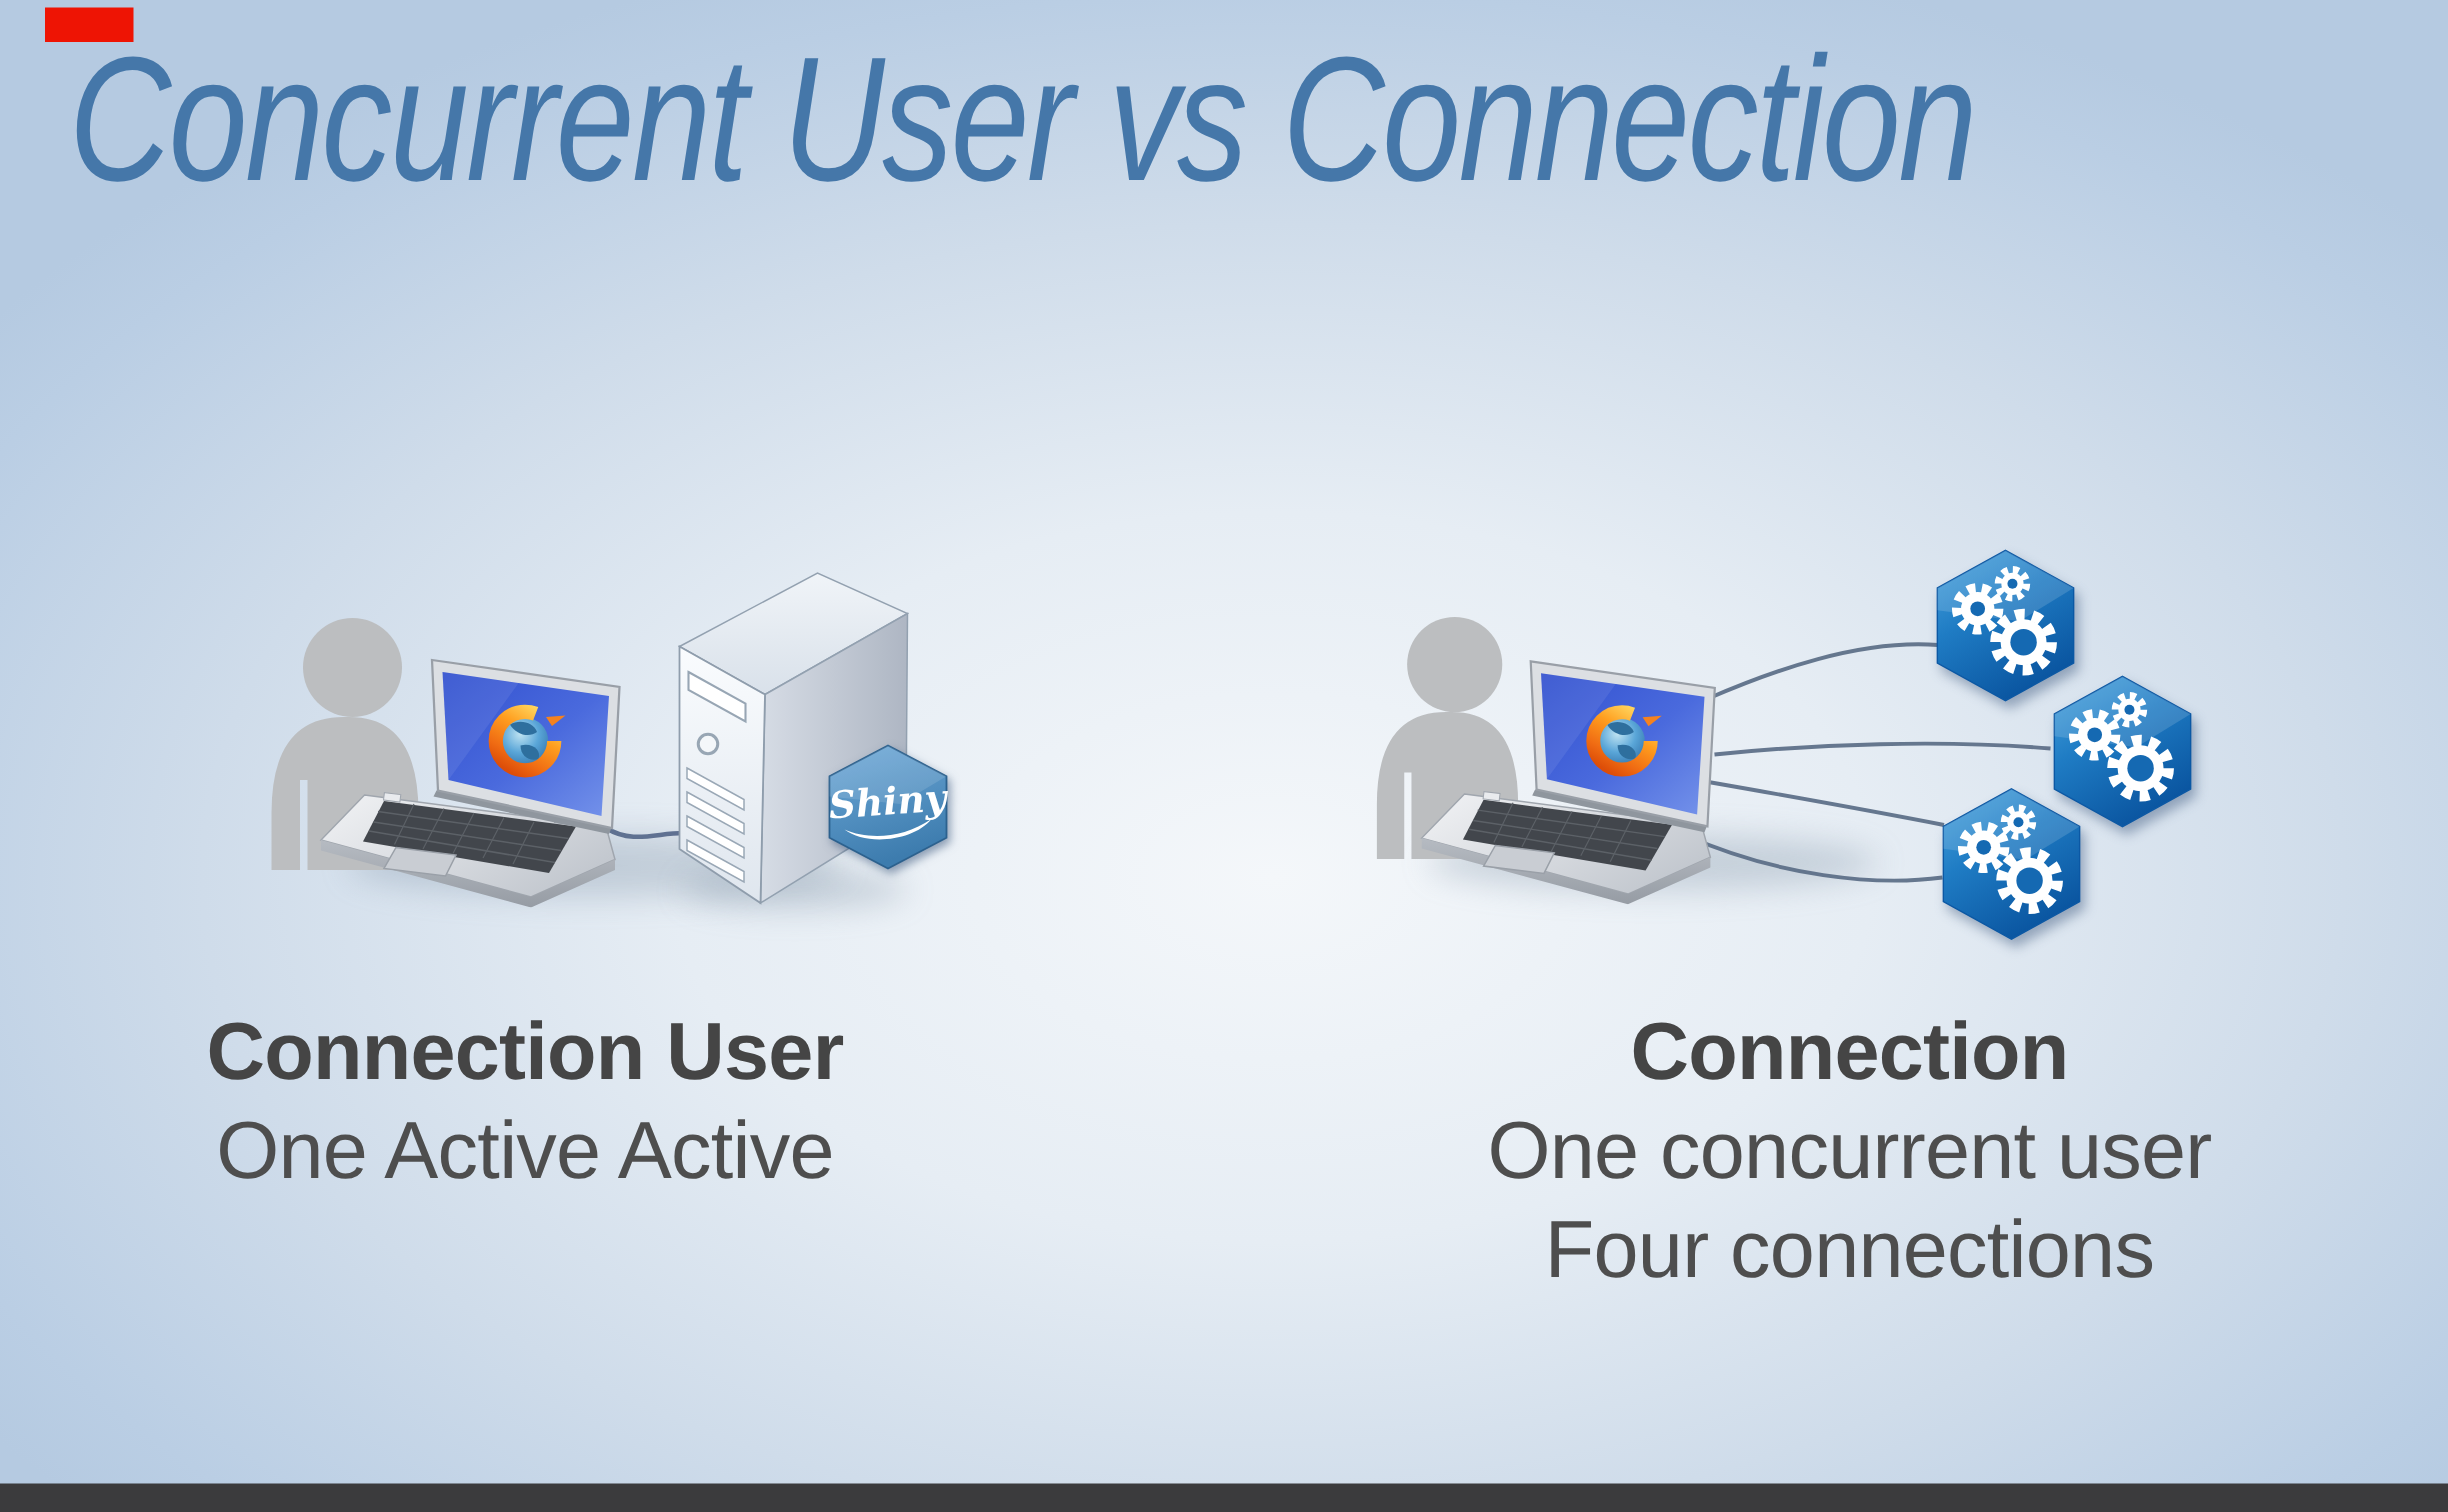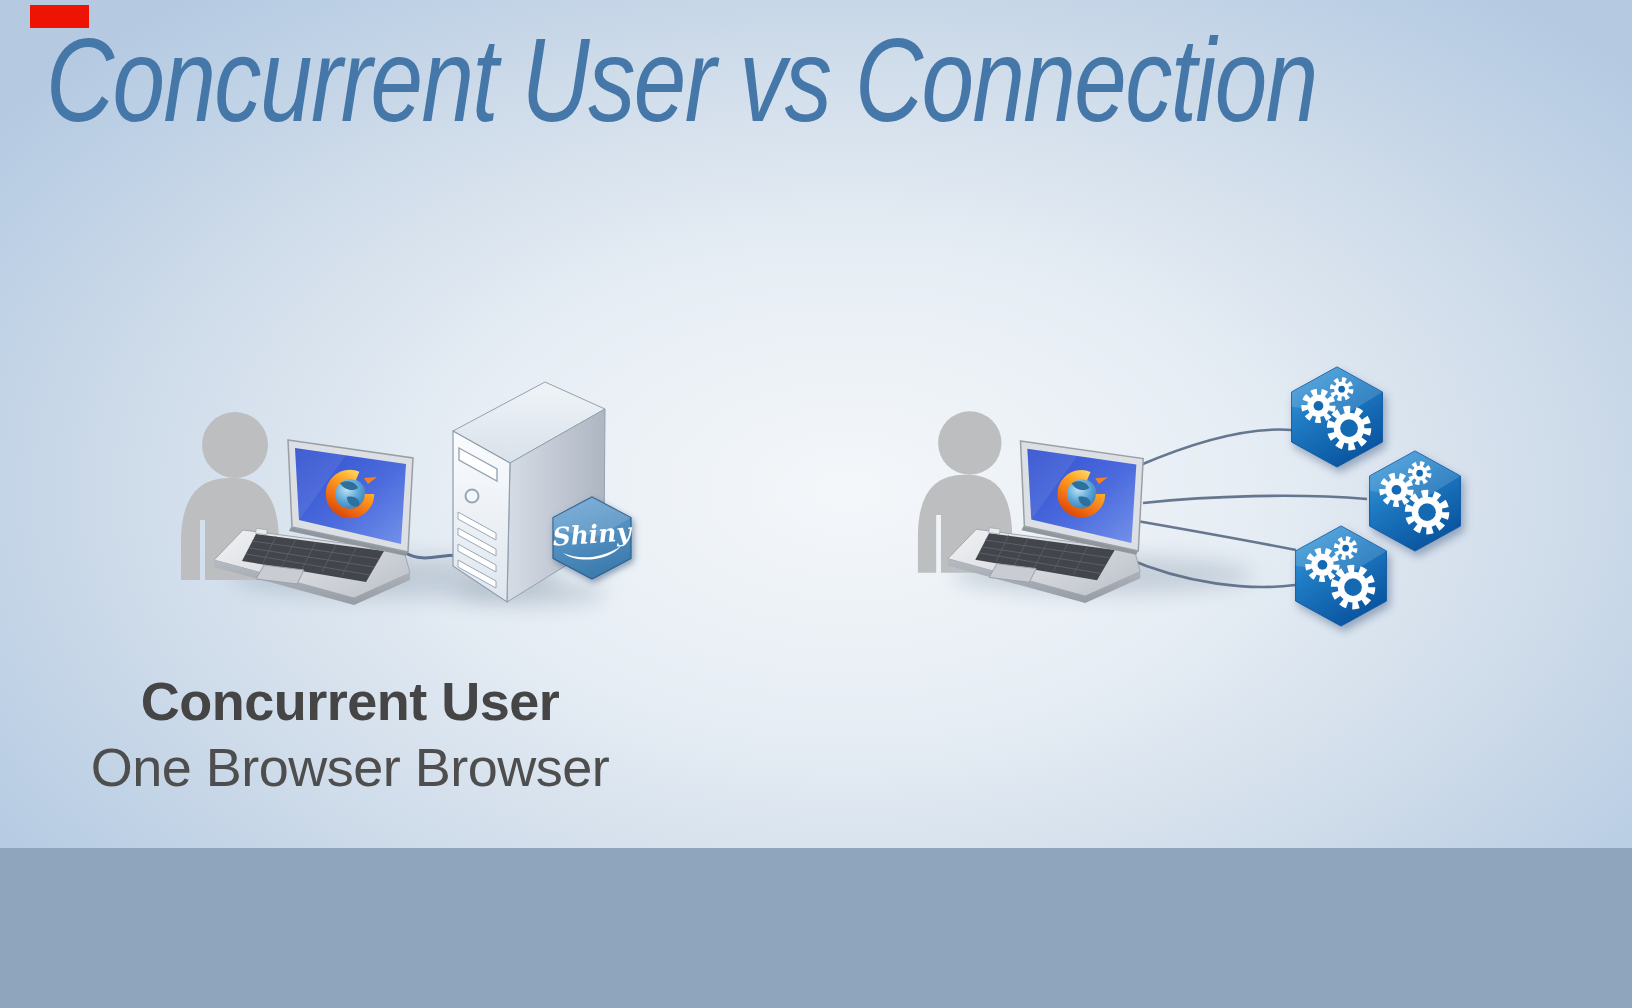--- a/index.html
+++ b/index.html
@@ -1,18 +1,18 @@
 <!DOCTYPE html>
 <html><head>
 <meta charset="utf-8">
 <style>
   * { margin:0; padding:0; box-sizing:border-box; }
   body { background:#8fa5bd; font-family:"Liberation Sans", sans-serif; }
   .slide{
-    position:relative; width:1632px; height:848px; overflow:hidden;
+    position:relative; width:1632px; height:1008px; overflow:hidden;
     background:
       radial-gradient(ellipse 1050px 640px at 52% 58%, #f4f7fa 0%, #e6edf4 38%, #cfdcea 68%, #bacee4 92%, #b5cae1 100%);
   }
   .abs{ position:absolute; }
   .title{
     position:absolute; left:46px; top:16px; white-space:nowrap;
     font-size:118px; font-style:italic; font-weight:400; letter-spacing:-2px;
     color:#4577a9; transform:scaleX(.80); transform-origin:left top; line-height:1.1;
   }
   .caption{
@@ -196,21 +196,26 @@
     <polygon points="50,1 99,28 60,52 1,44 1,28" fill="#ffffff" opacity="0.14"></polygon>
     <use href="#gearset"></use>
   </svg>
   <svg class="hex" style="left:1294px; top:525px;" viewBox="0 0 100 110">
     <polygon points="50,1 99,28 99,82 50,109 1,82 1,28" fill="url(#hexG)" stroke="#0b58a4" stroke-width="1"></polygon>
     <polygon points="50,1 99,28 60,52 1,44 1,28" fill="#ffffff" opacity="0.14"></polygon>
     <use href="#gearset"></use>
   </svg>
 
   <div class="caption left">
-    <h2>Concurrent User</h2>
-    <div>One Browser Browser</div>
+    <h2>Connection User</h2>
+    <div>One Active Active</div>
   </div>
 
+  <div class="caption right">
+    <h2>Connection</h2>
+    <div>One concurrent user</div>
+    <div>Four connections</div>
+  </div>
 
   <div class="record-marker"></div>
   <div class="bottom-bar"></div>
 
 </div>
 
 </body></html>

